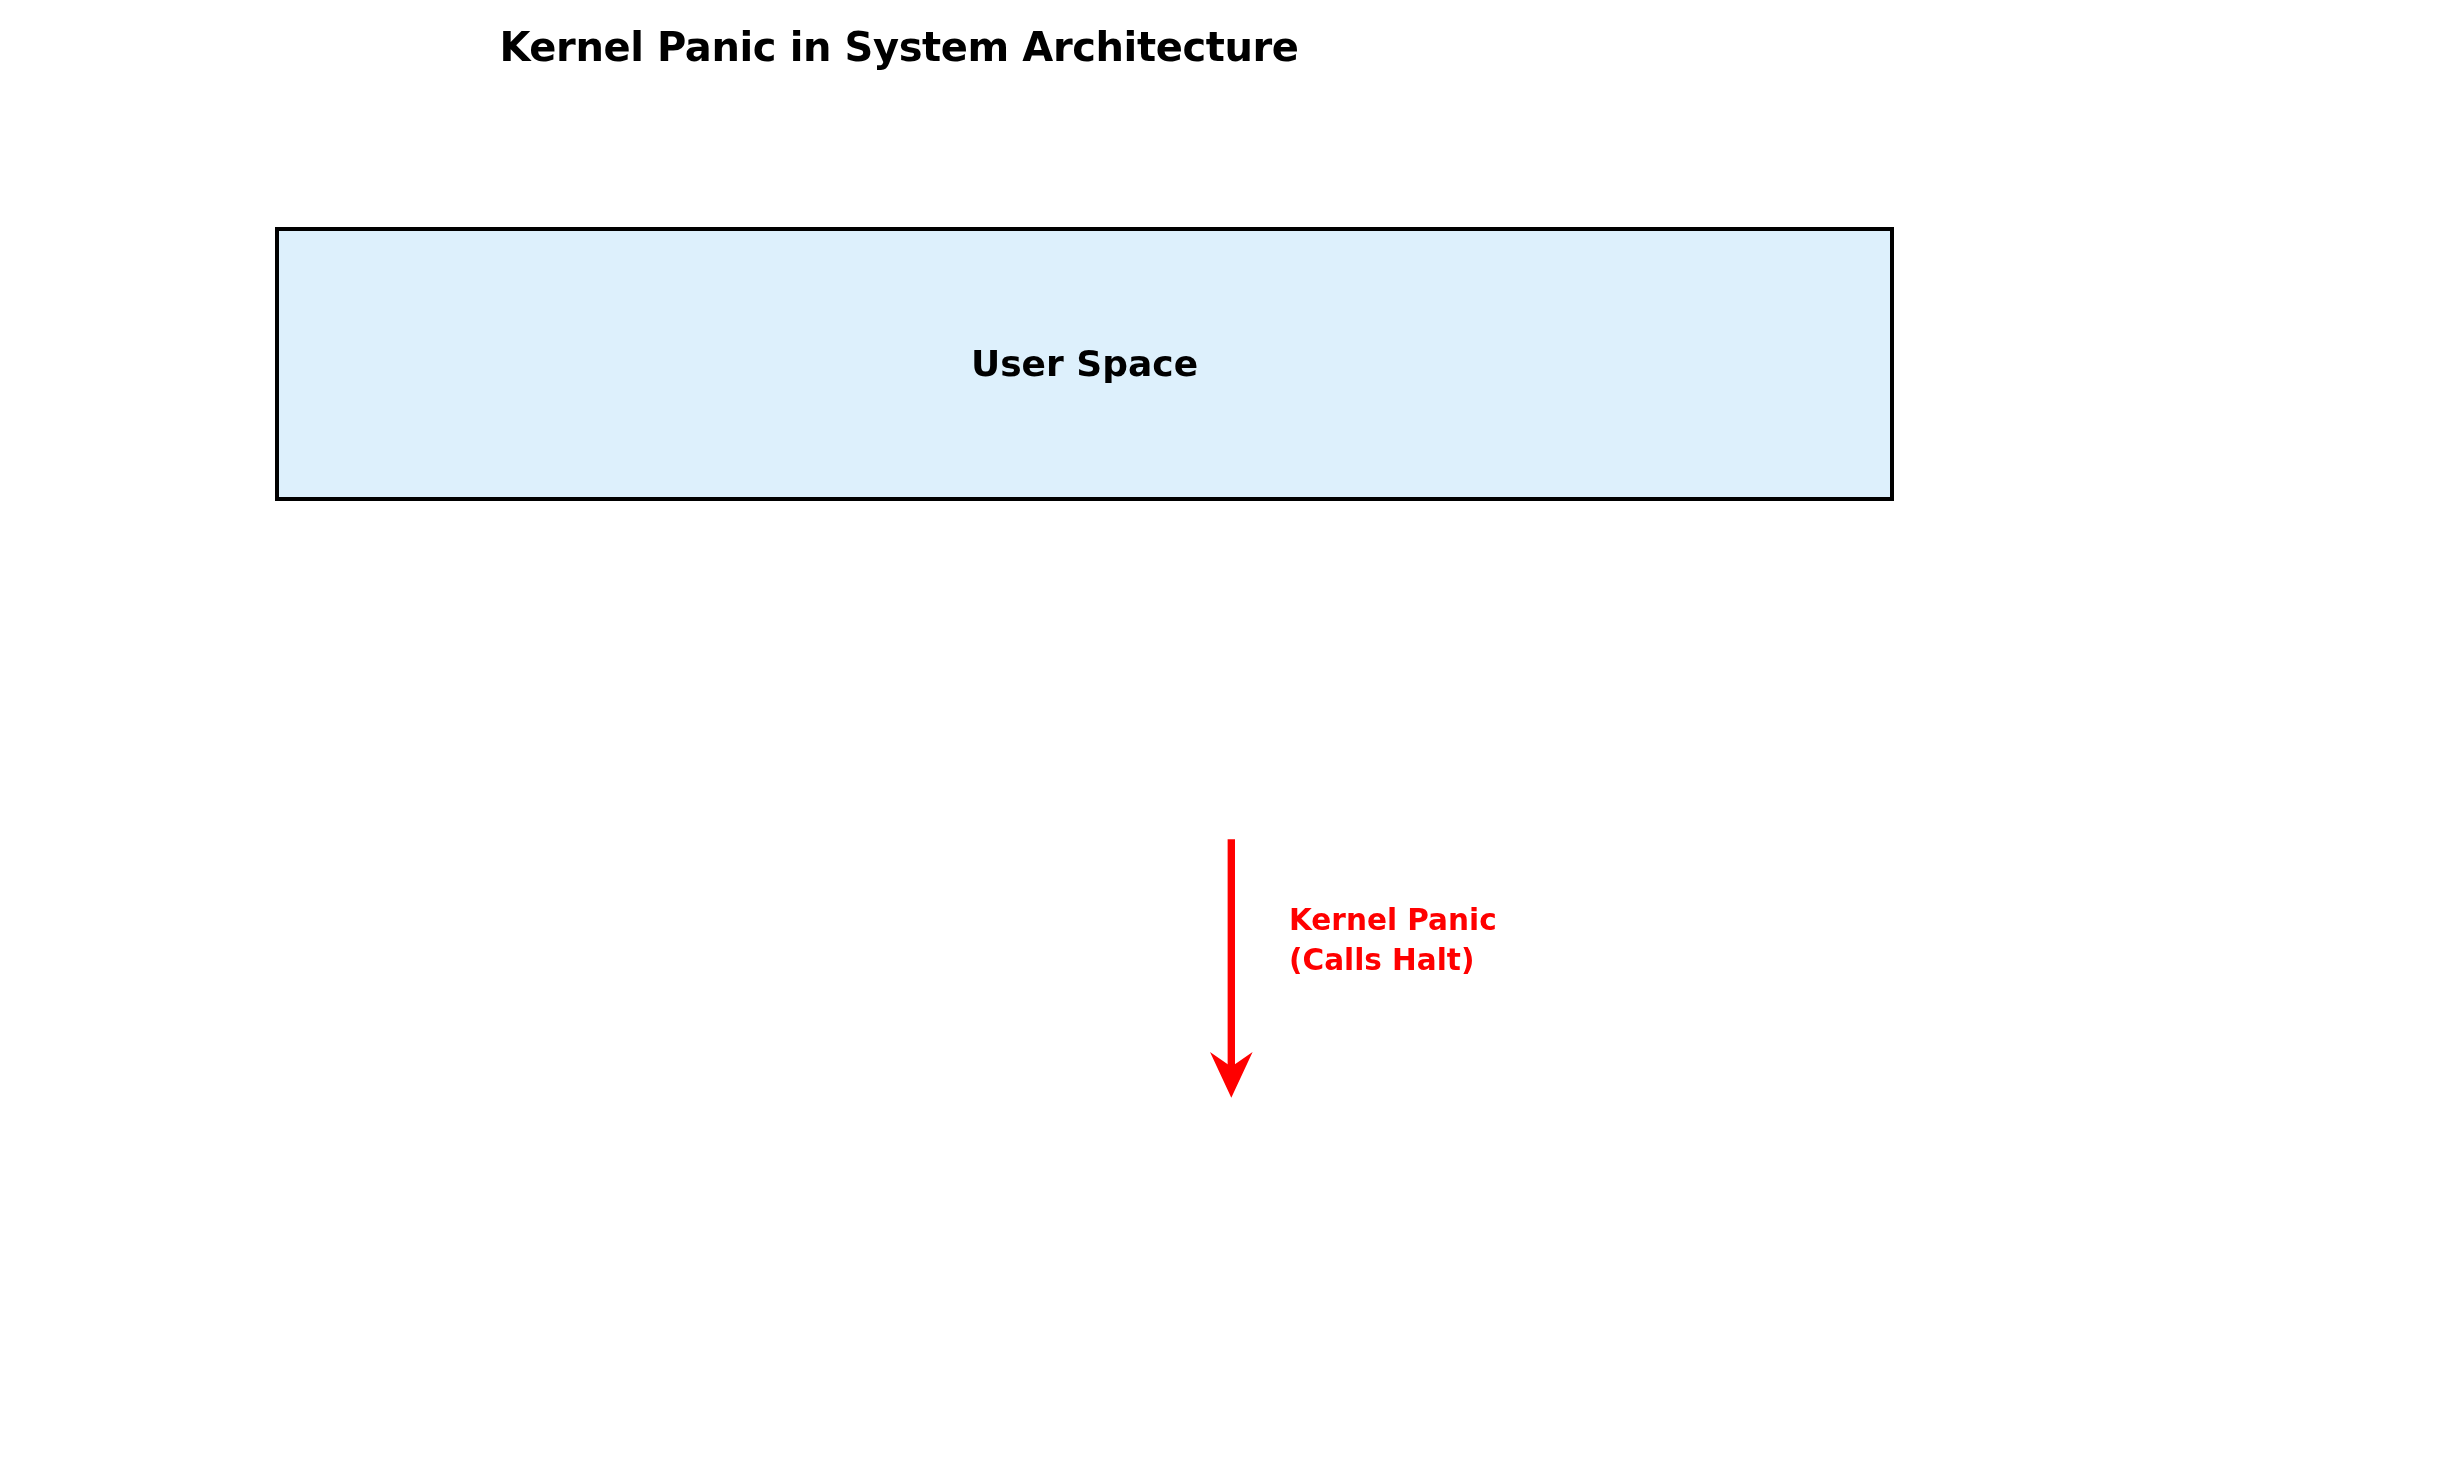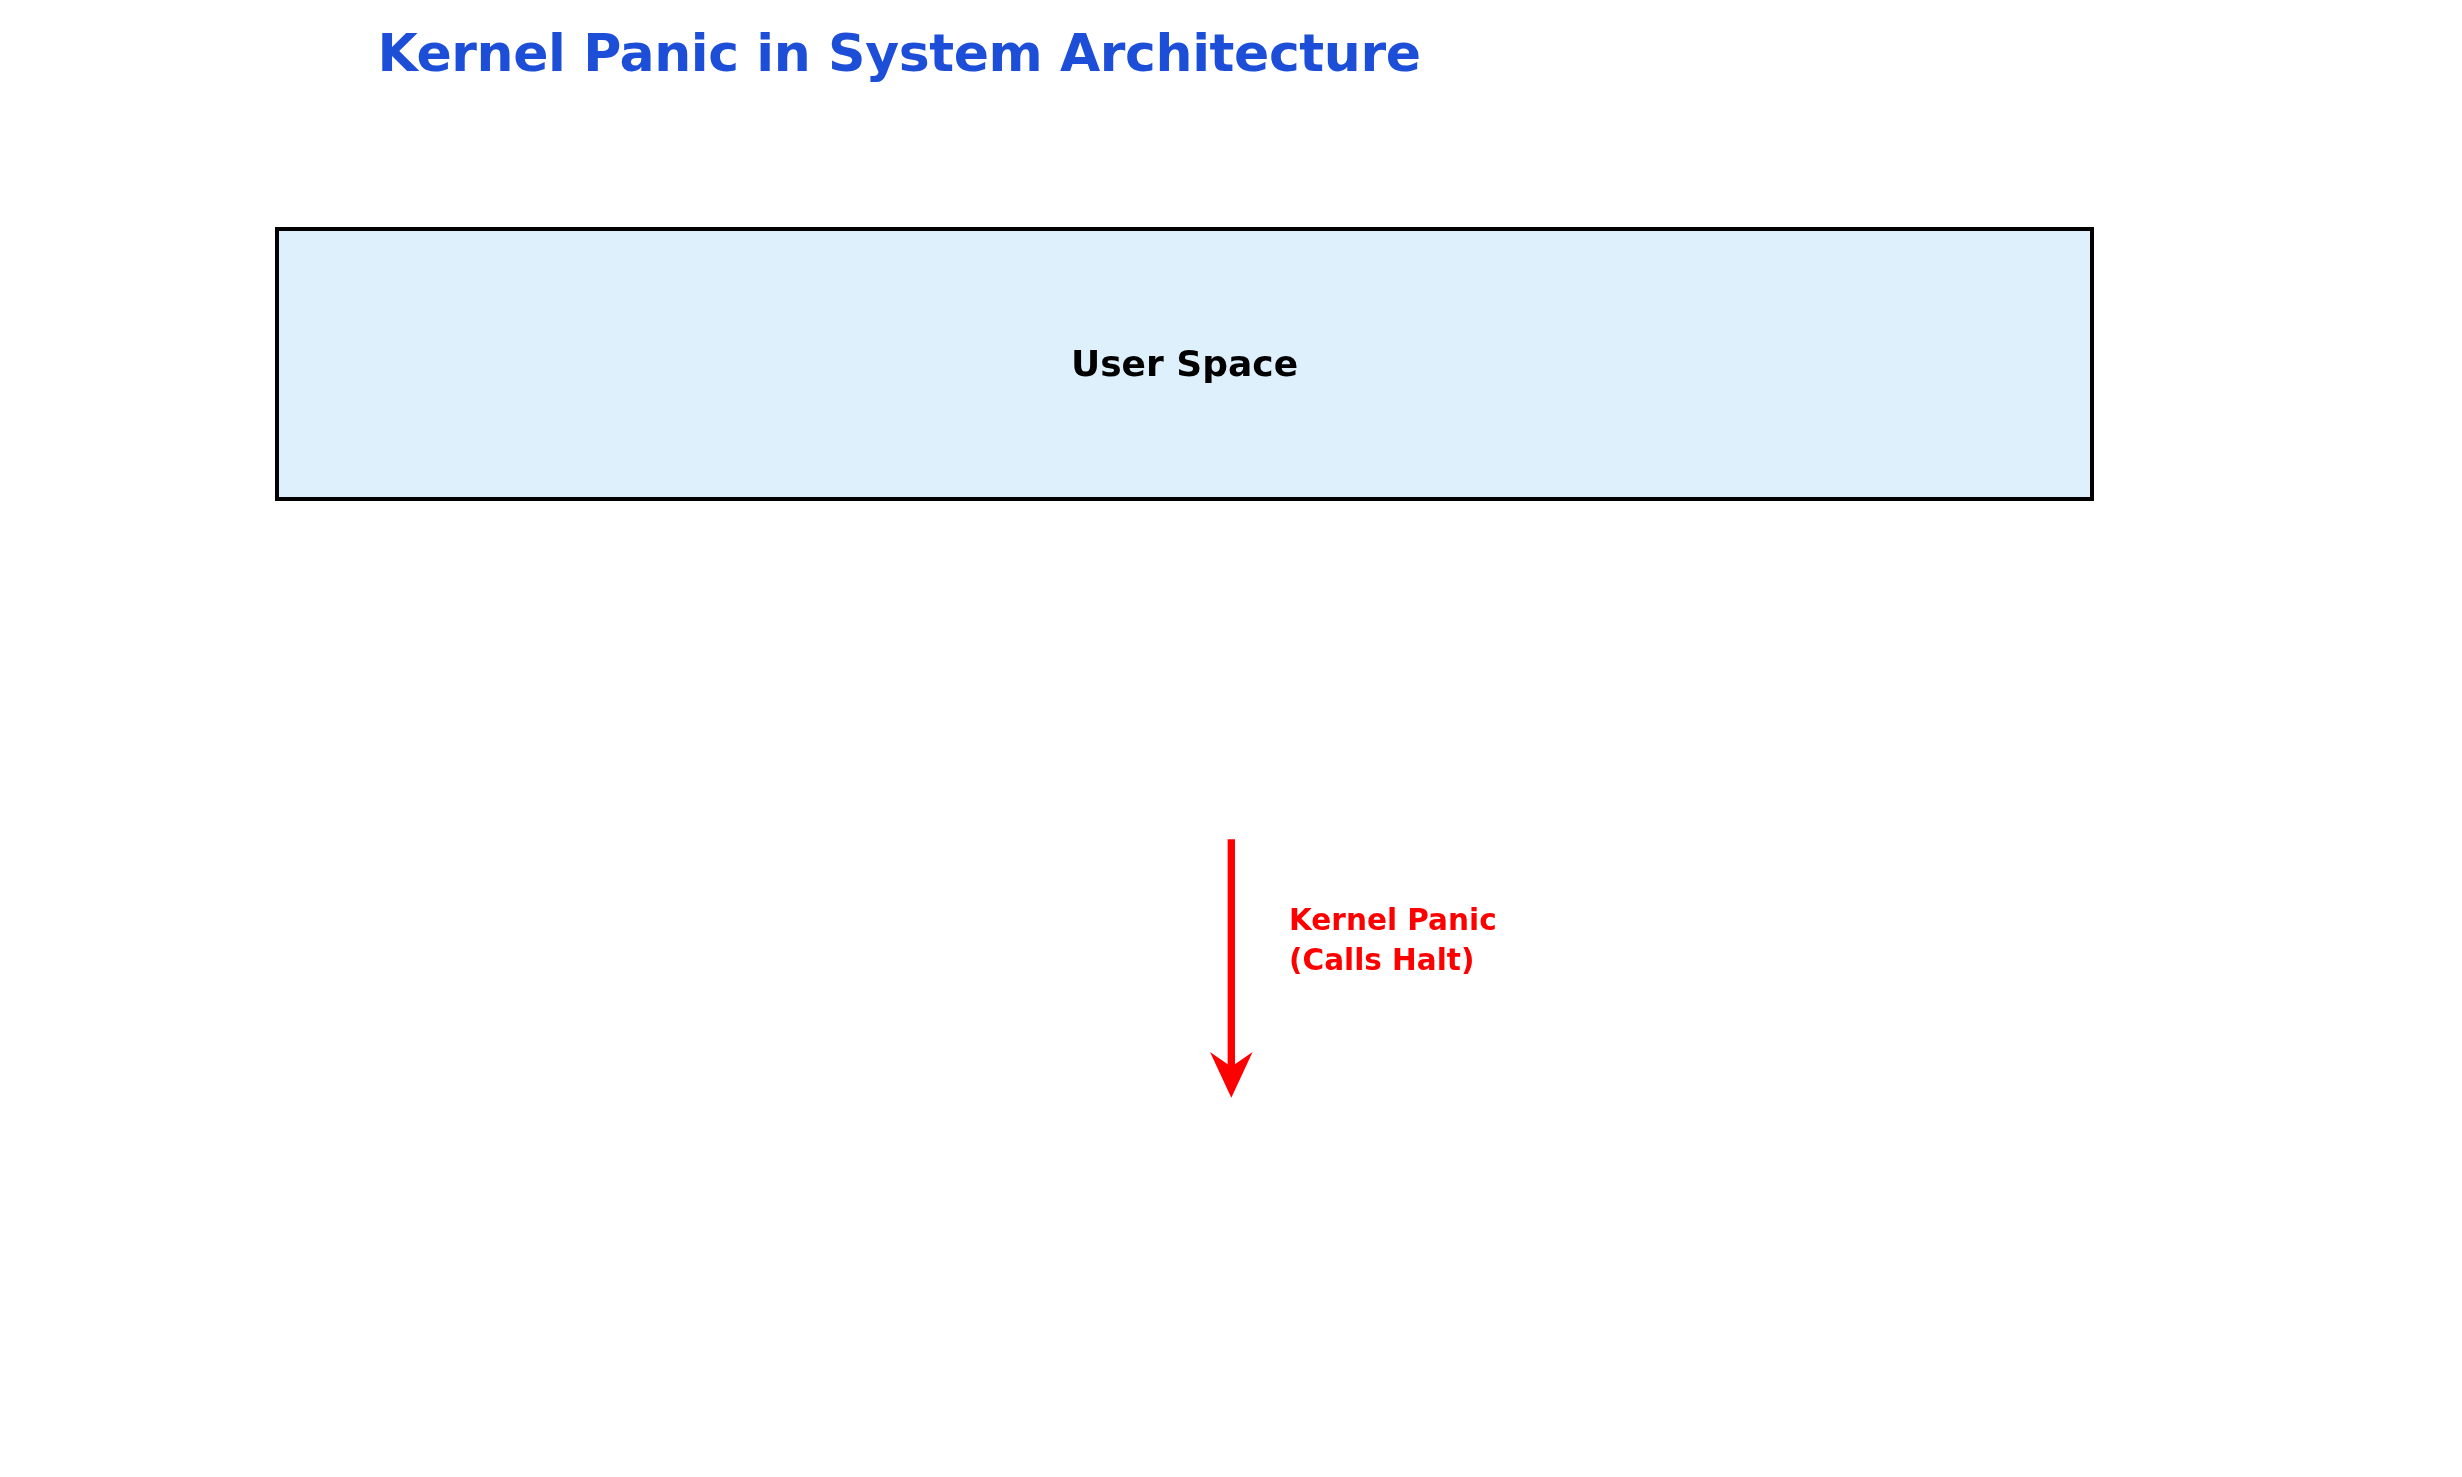--- a/index.html
+++ b/index.html
@@ -20,33 +20,33 @@
     background: #ffffff;
   }
 
   
   .diagram-title {
     position: absolute;
     left: 0;
     top: 26px;
     width: 1798px;
     text-align: center;
-    font-size: 52px;
+    font-size: 40px;
     font-weight: bold;
-    color: #1d4ed8;
+    color: #000000;
     letter-spacing: -0.4px;
     line-height: 1.05;
     white-space: nowrap;
   }
 
   
   .layer-box {
     position: absolute;
     left: 275px;
-    width: 1819px;
+    width: 1619px;
     box-sizing: border-box;
     border: 4.1px solid #000000;
     display: flex;
     flex-direction: row;
     align-items: center;
     justify-content: center;
   }
   .layer-box .layer-line {
     font-size: 36px;
     font-weight: bold;

